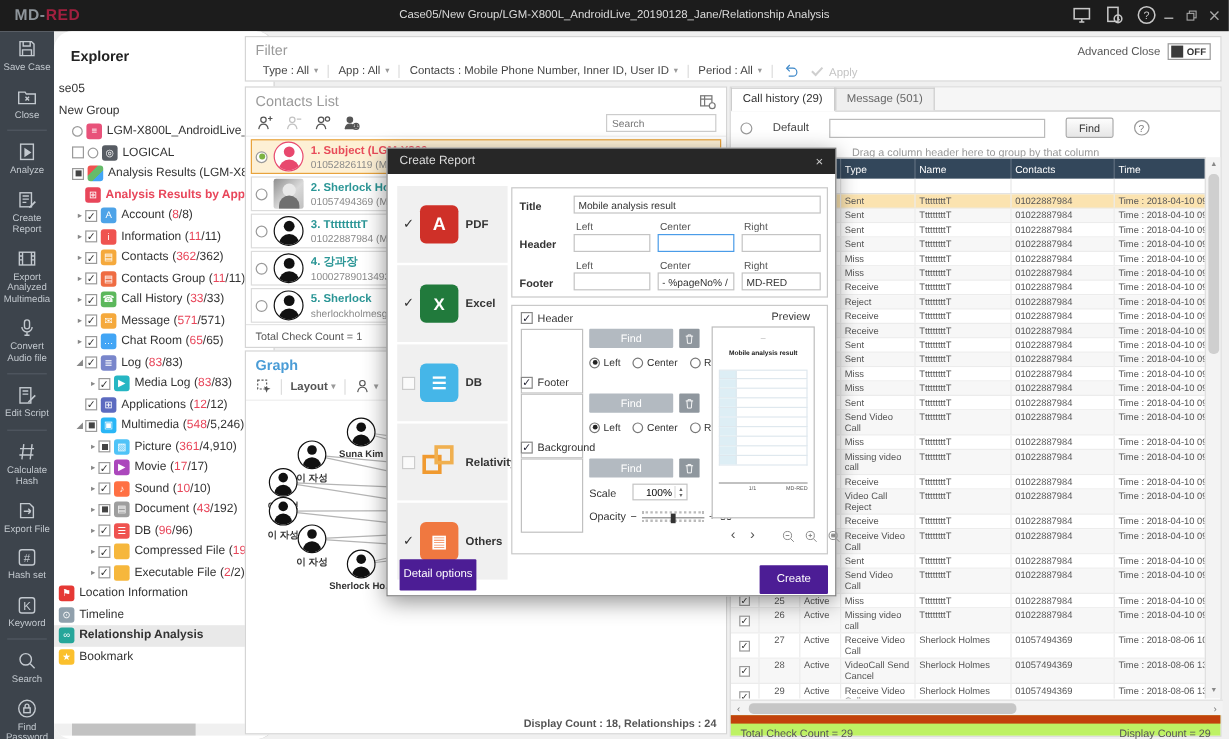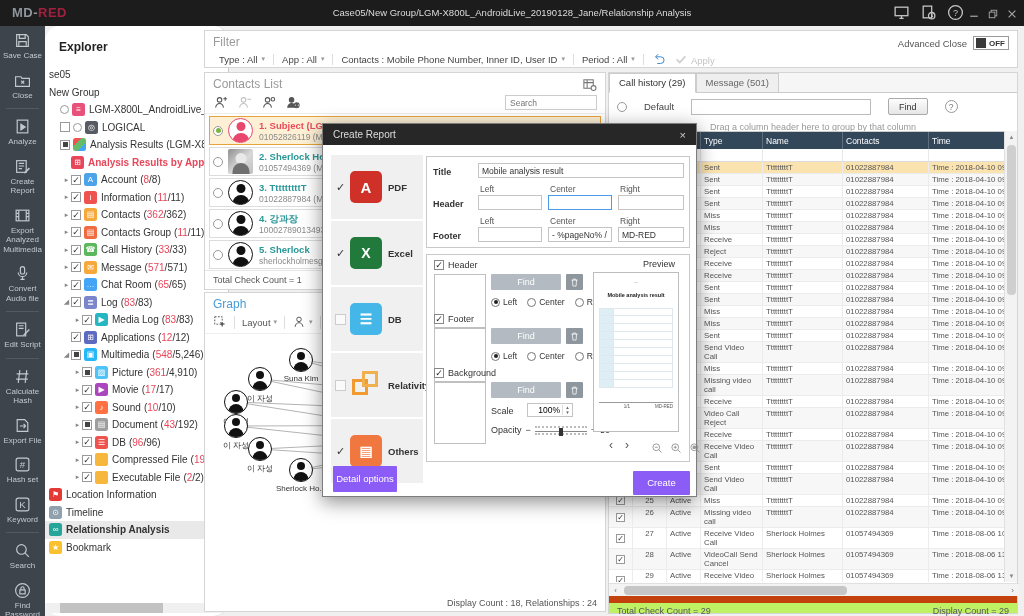--- a/index.html
+++ b/index.html
@@ -80,21 +80,21 @@
   .pface.pink { border-color:#e8486e; }
   .pface.pink::before, .pface.pink::after { background:#e8486e; }
   .pface.photo { border:none; border-radius:2px; background:linear-gradient(135deg,#8f8f8f,#d9d9d9 55%,#bfbfbf); }
   .pface.photo::before { background:#e9e9e9; width:11px; height:11px; top:4px; }
   .pface.photo::after { background:#6f6f6f; }
   .cname { font-size:9.5px; font-weight:bold; color:#2b9696; line-height:12px; white-space:nowrap; overflow:hidden; }
   .cname.red { color:#e84c5a; }
   .csub { font-size:8.5px; color:#8a8a8a; white-space:nowrap; overflow:hidden; }
   .cl-footer { position:absolute; bottom:0; left:0; width:100%; border-top:1px solid #e5e5e5; font-size:9px; color:#555; padding:4px 8px; }
 
-  #graph-panel { left:204px; top:292px; width:402px; height:320px; }
+  #graph-panel { left:204px; top:292px; width:402px; height:320px;font-weight:bold; }
   #graph-panel .panel-title { color:#4a9cd6; }
   .g-toolbar { display:flex; align-items:center; gap:7px; padding:2px 8px 4px; border-bottom:1px solid #eee; font-size:9.5px; color:#555; }
   .g-sep { width:1px; height:13px; background:#ddd; }
   .g-ic { width:14px; height:14px; color:#555; cursor:pointer; }
   .g-ic svg { width:100%; height:100%; }
   .g-dd { display:flex; align-items:center; gap:3px; cursor:pointer; }
   .g-dd .car { font-size:7px; color:#999; }
   .g-canvas { position:absolute; left:0; top:38px; width:400px; height:258px; overflow:hidden; }
   .g-canvas svg.edges { position:absolute; left:0; top:0; }
   .gnode { position:absolute; width:24px; height:24px; border:1.6px solid #111; border-radius:50%; background:#fff; overflow:hidden; cursor:pointer; }
@@ -194,21 +194,21 @@
   .pv-row:first-of-type { border-top:1px solid #dfe8ee; }
   .pv-lab { width:14px; background:#ddeef5; border-right:1px solid #dfe8ee; }
   .pv-val { flex:1; padding:2px 2px; }
   .pv-line { height:1.5px; background:#b5b5b5; margin-bottom:1.5px; }
   .pv-foot { margin-top:14px; border-top:1px solid #999; display:flex; font-size:4.5px; color:#555; padding-top:1px; }
   .pv-foot .c { flex:1; text-align:center; }
   .pv-nav { position:absolute; font-size:12px; color:#555; display:flex; gap:12px; cursor:pointer; }
   .pv-zoom { position:absolute; display:flex; gap:7px; color:#888; }
   .pv-zoom .z { width:12px; height:12px; cursor:pointer; }
   .pv-zoom svg { width:100%; height:100%; }
-  .dlg-btn { position:absolute; background:#8b5cf6; color:#fff; font-size:9.5px; text-align:center; cursor:pointer; border-radius:1px; }
+  .dlg-btn { position:absolute; background:#4c1d95; color:#fff; font-size:9.5px; text-align:center; cursor:pointer; border-radius:1px; }
   #btn-detail { left:10px; top:342px; width:64px; height:26px; line-height:26px; }
   #btn-create { left:310px; top:347px; width:57px; height:24px; line-height:24px; }
 </style>
 </head>
 <body>
 
 <div class="screen">
 
   <div class="titlebar">
     <div class="logo"><span>MD-</span><b>RED</b></div>

